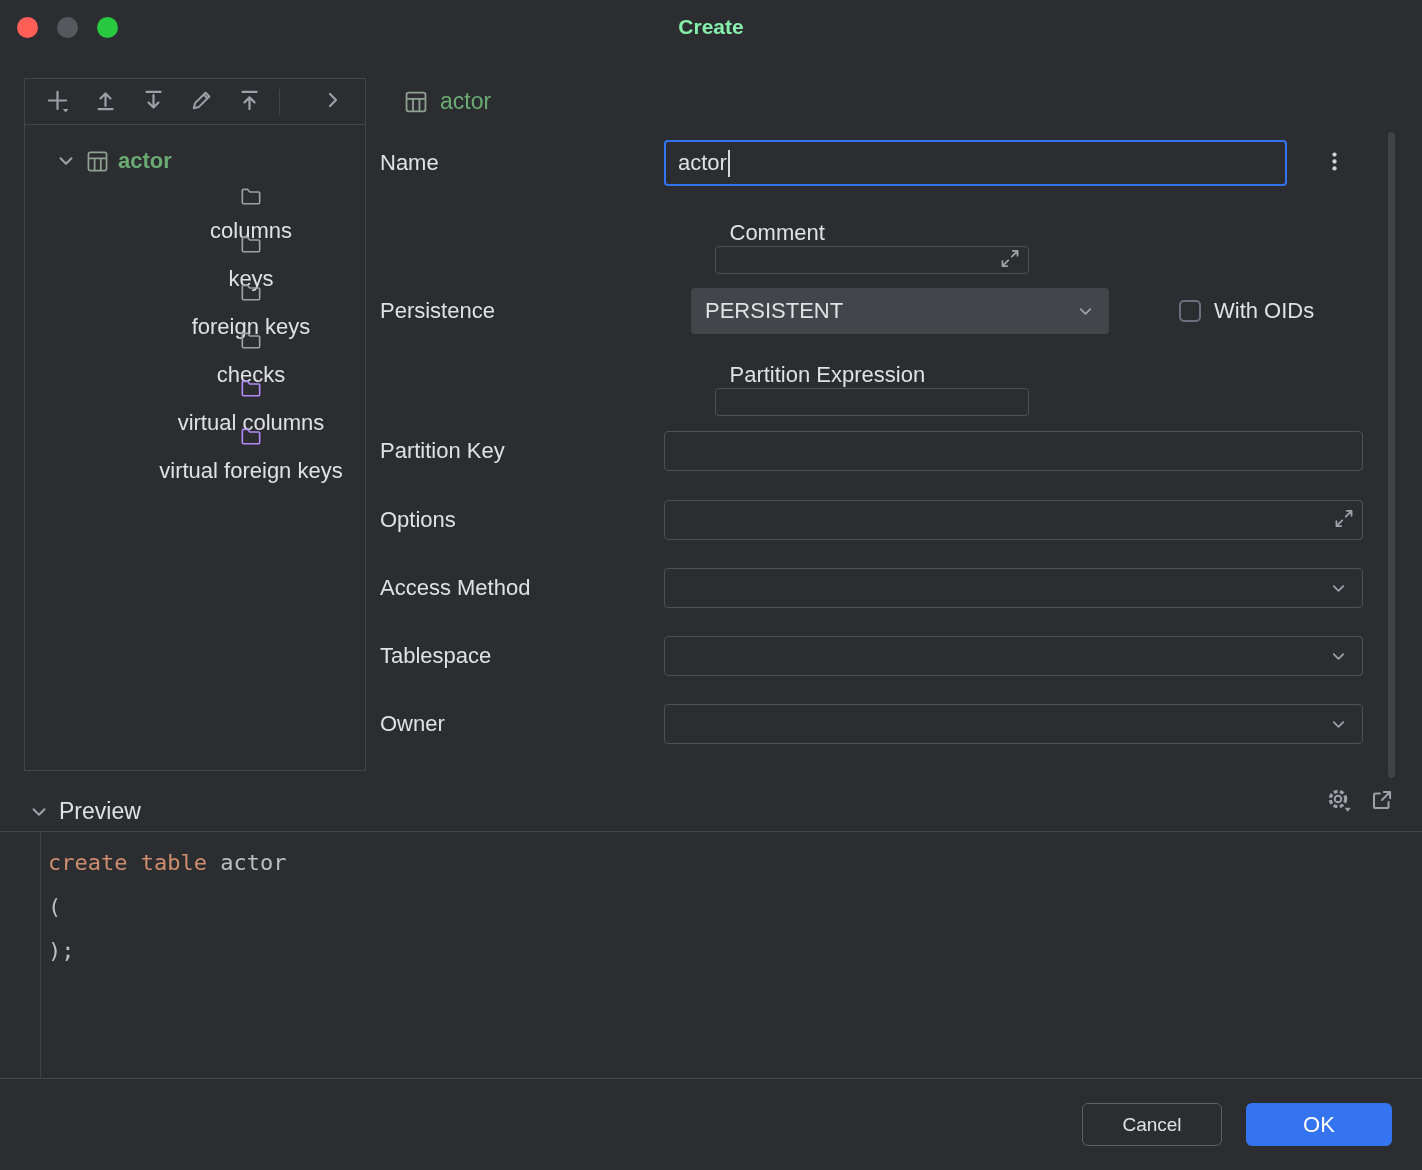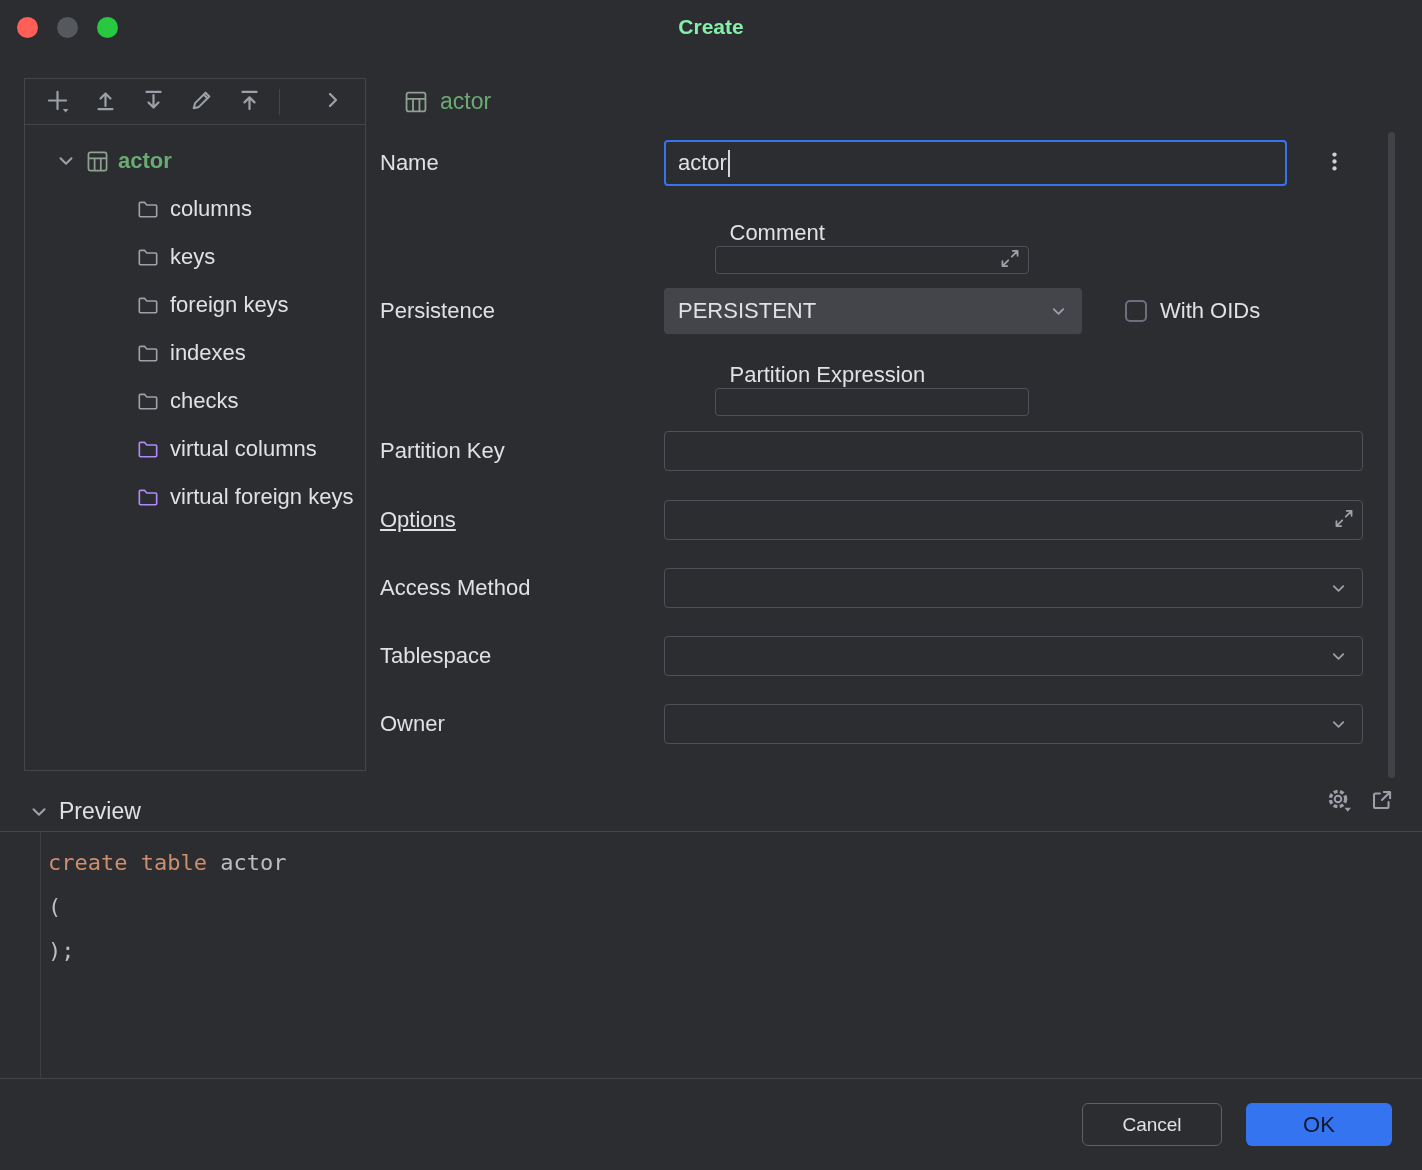--- a/index.html
+++ b/index.html
@@ -25,21 +25,21 @@
   
   .left-panel { position:absolute; left:24px; top:78px; width:342px; height:693px; border:1px solid #43454A; overflow:hidden; }
   .toolbar { height:46px; display:flex; align-items:center; padding:0 8px; border-bottom:1px solid #43454A; }
   .tb-btn { width:48px; height:34px; display:flex; align-items:center; justify-content:center; color:#9DA0A8; border-radius:4px; }
   .tb-sep { width:1px; height:26px; background:#43454A; margin:0 6px; flex:none; }
   .tb-last { margin-left:auto; }
   .tree { padding-top:12px; font-size:22px; }
   .tree-row { height:48px; display:flex; align-items:center; white-space:nowrap; }
   .tree-root { padding-left:30px; gap:9px; }
   .root-label { color:#6AAB73; font-weight:bold; }
-  .tree-child { padding-left:112px; gap:11px; }
+  .tree-child { padding-left:112px; gap:11px;flex-direction:column; }
   .chev { color:#9DA0A8; display:flex; align-items:center; }
   .ticon { color:#8FA191; display:flex; align-items:center; }
   .ficon { color:#9DA0A8; display:flex; align-items:center; }
   .ficon.virtual { color:#B189F8; }
 
   
   .form-header { position:absolute; left:404px; top:88px; display:flex; align-items:center; gap:12px; font-size:23px; color:#6AAB73; }
 
   
   .form { position:absolute; left:380px; top:140px; width:983px; height:614px; }
@@ -54,24 +54,24 @@
   .row-name { top:0; height:46px; }
   .name-wrap { width:623px; flex:none; height:46px; position:relative; }
   .name-input {
     width:100%; height:100%; border:2px solid #3574F0; border-radius:4px;
     display:flex; align-items:center; padding:0 12px; font-size:22px; background:#2B2D30;
   }
   .caret { display:inline-block; width:2px; height:27px; background:#D5D7DC; margin-left:1px; }
   .kebab { margin-left:36px; color:#CED0D6; display:flex; align-items:center; }
 
   .row-comment { top:80px; height:40px;flex-direction:column; }
-  .row-persistence { top:148px; height:46px; }
+  .row-persistence { top:148px; height:46px;gap:27px; }
   .row-pexpr { top:222px; height:40px;flex-direction:column; }
   .row-pkey { top:291px; height:40px; }
-  .row-options { top:360px; height:40px;text-decoration:underline; }
+  .row-options { top:360px; height:40px; }
   .row-access { top:428px; height:40px; }
   .row-tablespace { top:496px; height:40px; }
   .row-owner { top:564px; height:40px; }
 
   .expand-btn { position:absolute; right:8px; top:50%; transform:translateY(-50%); color:#9DA0A8; display:flex; }
 
   .select-filled {
     width:418px; height:46px; flex:none; background:#43454A; border-radius:4px;
     display:flex; align-items:center; padding:12px 14px; font-size:22px; cursor:pointer;
   }
@@ -103,21 +103,21 @@
   .kw { color:#CF8E6D; }
   .ident { color:#BCBEC4; }
 
   
   .btn-cancel {
     position:absolute; left:1082px; top:1103px; width:140px; height:43px;
     border:1px solid #5E6165; border-radius:6px; font-size:19px; color:#DFE1E5;
   }
   .btn-ok {
     position:absolute; left:1246px; top:1103px; width:146px; height:43px;
-    background:#3574F0; border-radius:6px; font-size:22px; color:#0f172a;
+    background:#3574F0; border-radius:6px; font-size:22px; color:#ffffff;
   }
 </style>
 </head>
 <body>
 
 <div class="titlebar">
   <div class="traffic">
     <span class="light red"></span>
     <span class="light gray"></span>
     <span class="light green"></span>
@@ -194,28 +194,20 @@
         </span>
       <span>keys</span>
     </div>
     <div class="tree-row tree-child">
       <span class="ficon">
           <svg width="22" height="22" viewBox="0 0 16 16" fill="none" stroke="currentColor" stroke-width="1.2" stroke-linejoin="round">
             <path d="M1.7 12.8V4a.8.8 0 0 1 .8-.8h3.1l1.5 1.9h6.4a.8.8 0 0 1 .8.8v6.9a.8.8 0 0 1-.8.8H2.5a.8.8 0 0 1-.8-.8z"></path>
           </svg>
         </span>
       <span>foreign keys</span>
-    </div>
-    <div class="tree-row tree-child">
-      <span class="ficon">
-          <svg width="22" height="22" viewBox="0 0 16 16" fill="none" stroke="currentColor" stroke-width="1.2" stroke-linejoin="round">
-            <path d="M1.7 12.8V4a.8.8 0 0 1 .8-.8h3.1l1.5 1.9h6.4a.8.8 0 0 1 .8.8v6.9a.8.8 0 0 1-.8.8H2.5a.8.8 0 0 1-.8-.8z"></path>
-          </svg>
-        </span>
-      <span>indexes</span>
     </div>
     <div class="tree-row tree-child">
       <span class="ficon">
           <svg width="22" height="22" viewBox="0 0 16 16" fill="none" stroke="currentColor" stroke-width="1.2" stroke-linejoin="round">
             <path d="M1.7 12.8V4a.8.8 0 0 1 .8-.8h3.1l1.5 1.9h6.4a.8.8 0 0 1 .8.8v6.9a.8.8 0 0 1-.8.8H2.5a.8.8 0 0 1-.8-.8z"></path>
           </svg>
         </span>
       <span>checks</span>
     </div>
     <div class="tree-row tree-child">

